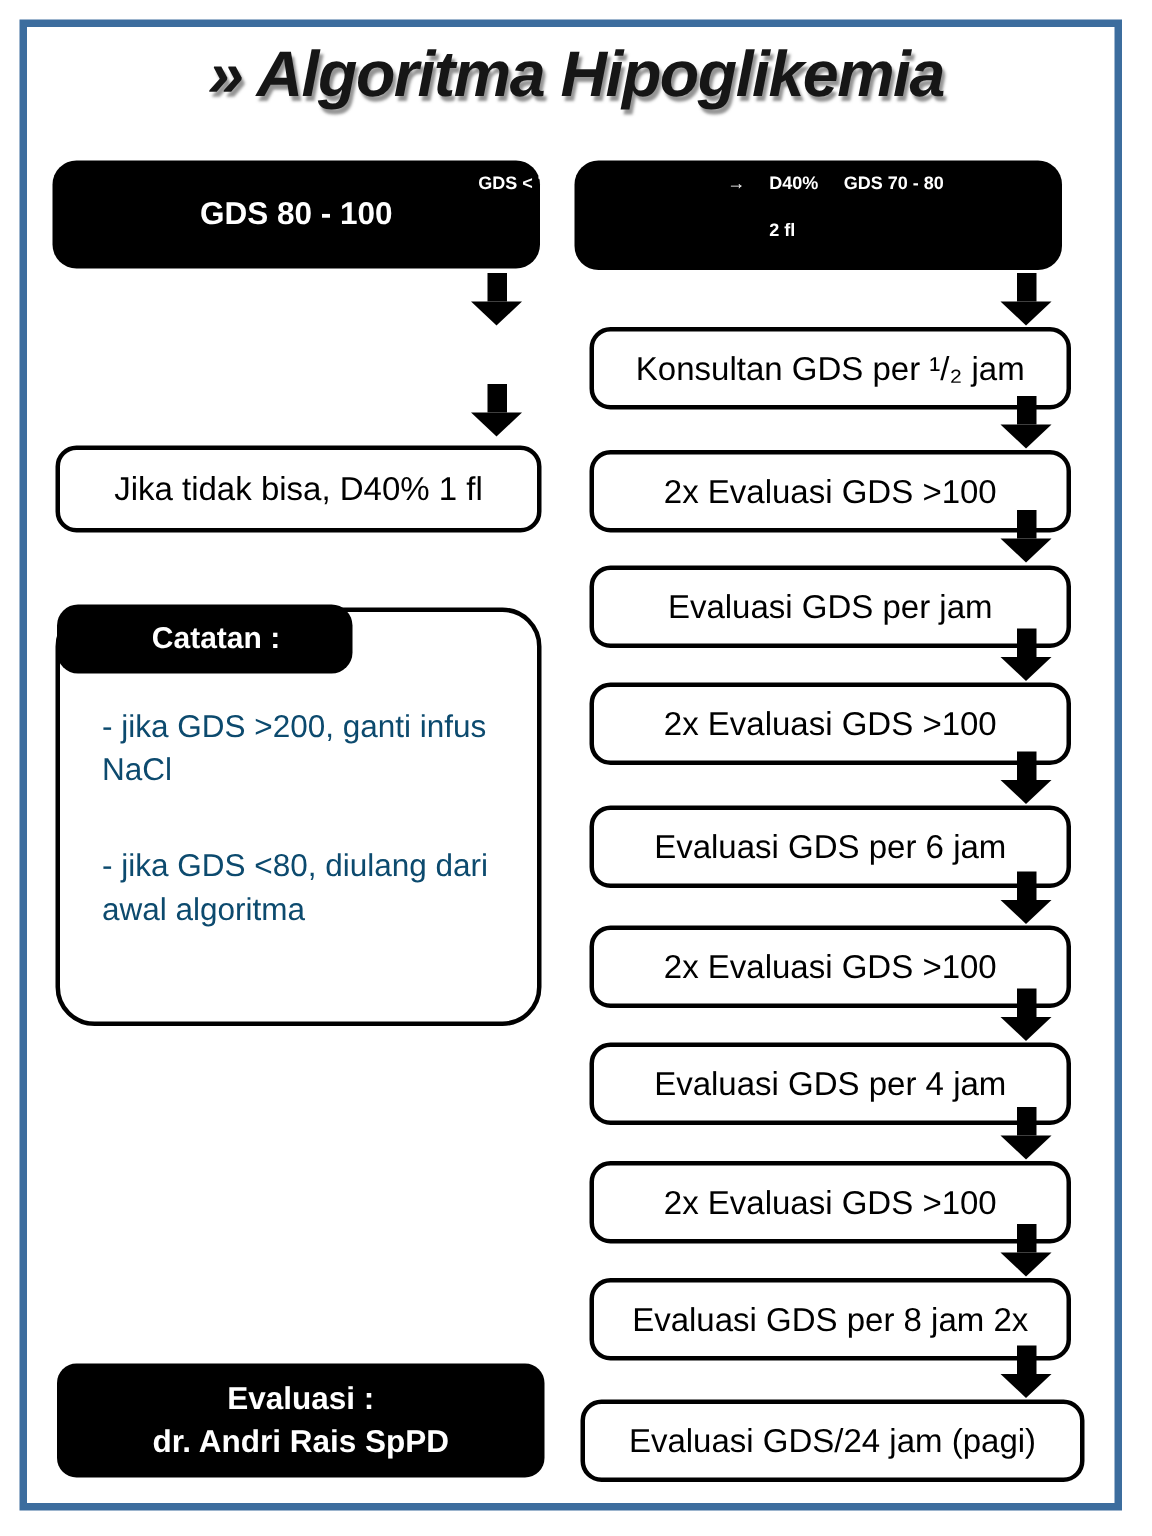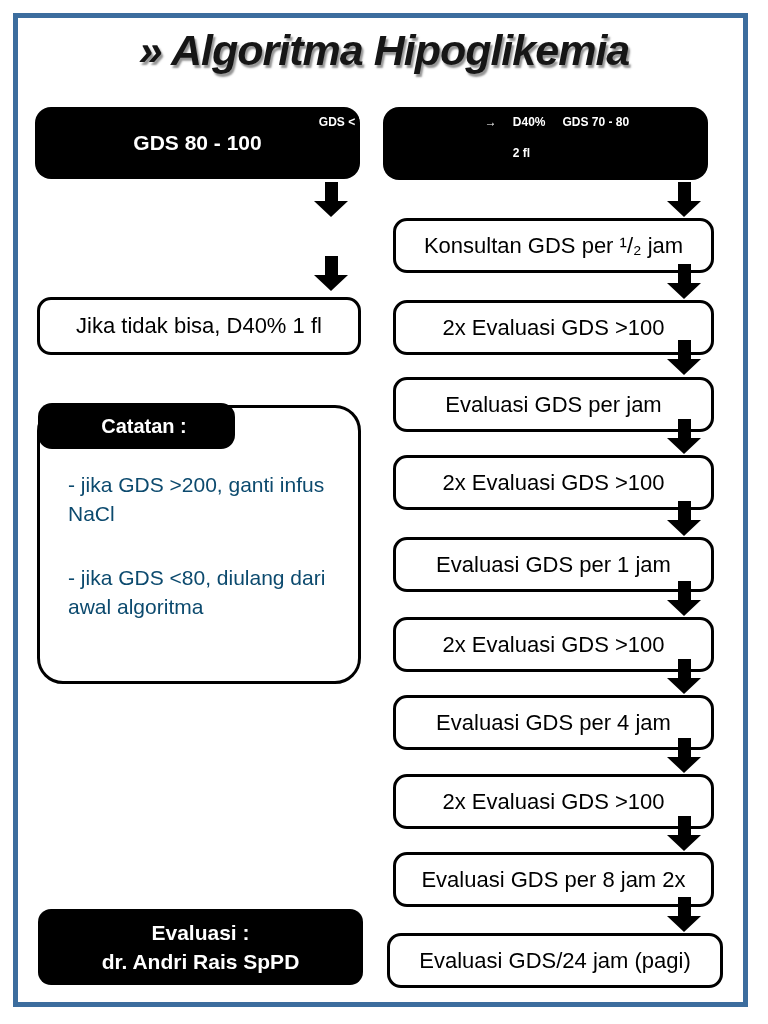--- a/index.html
+++ b/index.html
@@ -175,21 +175,21 @@
   <div class="white-box rstep rs3">
     <span>2x Evaluasi GDS &gt;100</span>
   </div>
 
   <div class="arrow ra" style="top:501px">
     <div class="arrow-stem"></div>
     <div class="arrow-head"></div>
   </div>
 
   <div class="white-box rstep rs4">
-    <span>Evaluasi GDS per 1 jam</span>
+    <span>Evaluasi GDS per 6 jam</span>
   </div>
 
   <div class="arrow ra" style="top:581px">
     <div class="arrow-stem"></div>
     <div class="arrow-head"></div>
   </div>
 
   <div class="white-box rstep rs5">
     <span>2x Evaluasi GDS &gt;100</span>
   </div>

